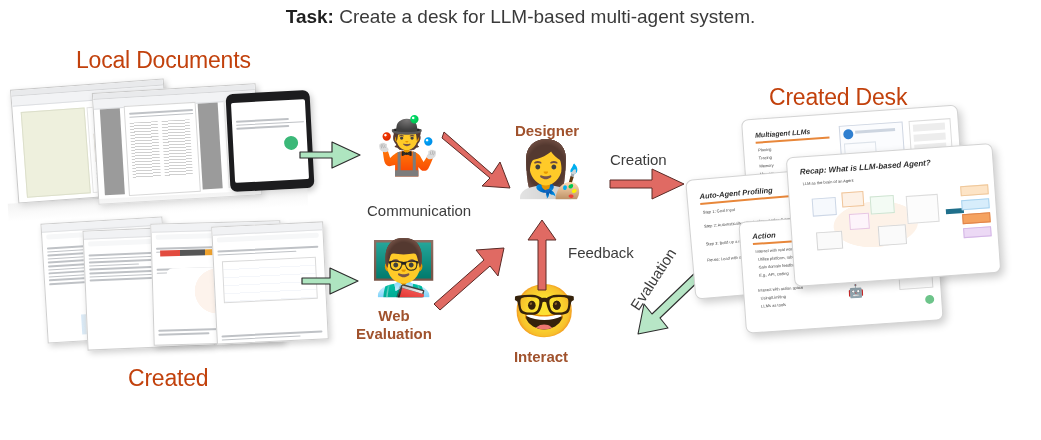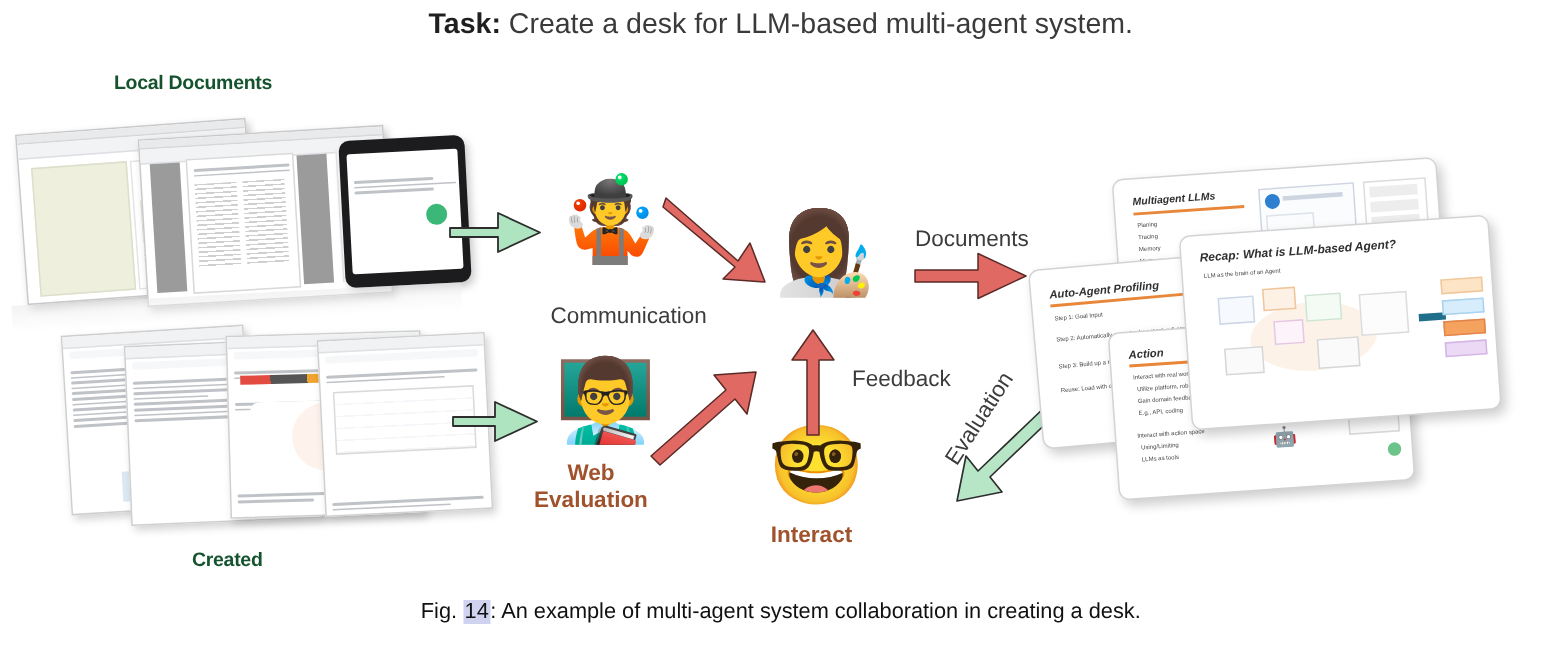--- a/index.html
+++ b/index.html
@@ -13,21 +13,21 @@
 
   
   #task-title{
     position:absolute;left:0;top:6px;width:1041px;text-align:center;
     font-size:19px;color:#3a3a3a;white-space:nowrap;
   }
   #task-title .lead{font-weight:bold;color:#1f1f1f;}
 
   
   .section-head{
-    position:absolute;font-weight:bold;font-size:13px;color:#14532d;
+    position:absolute;font-weight:normal;font-size:23px;color:#c2410c;
     letter-spacing:-.2px;white-space:nowrap;
   }
   #local-docs-label{left:76px;top:47px;}
   #webpages-label{left:128px;top:365px;}
   #created-desk-label{left:769px;top:84px;}
 
   
   .role-label{
     position:absolute;font-weight:bold;font-size:15px;line-height:18px;
     color:#a0522d;text-align:center;white-space:nowrap;
@@ -237,20 +237,21 @@
   </div>
 
   <div class="arrow" id="arrow-web" style="left:300px;top:262px;">
     <svg width="62" height="40" viewBox="0 0 62 40" aria-hidden="true">
       <path d="M2 16 L30 16 L30 6 L58 19 L30 32 L30 22 L2 22 Z" fill="#aee5c0" stroke="#2d2d2d" stroke-width="1.2" stroke-linejoin="round"></path>
     </svg>
   </div>
 
   <div class="emoji" id="icon-document-extractor" style="left:372px;top:118px;font-size:56px;">🤹</div>
 
+  <div class="role-label" id="label-designer">Designer</div>
   <div class="emoji" id="icon-designer" style="left:516px;top:142px;font-size:54px;">👩‍🎨</div>
 
   <div class="role-label" id="label-web-retriever">
     <span>Web</span><br>
     <span>Evaluation</span>
   </div>
   <div class="emoji" id="icon-web-retriever" style="left:370px;top:240px;font-size:54px;">👨‍🏫</div>
 
   <div class="role-label" id="label-evaluator">Interact</div>
   <div class="emoji" id="icon-evaluator" style="left:512px;top:285px;font-size:52px;">🤓</div>
@@ -279,24 +280,25 @@
     </svg>
   </div>
 
   <div class="arrow" style="left:630px;top:272px;">
     <svg width="80" height="74" viewBox="0 0 80 74" aria-hidden="true">
       <path d="M76 2 L30 46 L38 56 L8 62 L14 32 L22 42 L68 -2 Z" fill="#b7e6c6" stroke="#2d2d2d" stroke-width="1.1" stroke-linejoin="round"></path>
     </svg>
   </div>
 
   <div class="edge-label" id="label-communication">Communication</div>
-  <div class="edge-label" id="label-creation">Documents</div>
+  <div class="edge-label" id="label-creation">Creation</div>
   <div class="edge-label" id="label-feedback">Feedback</div>
   <div class="edge-label" id="label-evaluation">Evaluation</div>
 
+  <div class="section-head" id="created-desk-label">Created Desk</div>
 
   <div class="slide" style="left:745px;top:112px;width:215px;height:120px;transform:rotate(-4deg);">
     <div class="title" style="left:12px;top:12px;font-size:7px;">Multiagent LLMs</div>
     <div class="rule" style="left:12px;top:22px;width:74px;"></div>
     <div class="bul" style="left:14px;top:28px;">Planing</div>
     <div class="bul" style="left:14px;top:36px;">Tracing</div>
     <div class="bul" style="left:14px;top:44px;">Memory</div>
     <div class="bul" style="left:14px;top:52px;">Memory</div>
     <div style="position:absolute;left:96px;top:12px;width:62px;height:50px;border:1px solid #cfd6e2;background:#fbfcfe;"></div>
     <div style="position:absolute;left:100px;top:16px;width:10px;height:10px;border-radius:50%;background:#2f7fd0;"></div>
@@ -350,17 +352,14 @@
     <div style="position:absolute;left:24px;top:76px;width:24px;height:16px;border:1px solid #d6d6d6;background:#fafafa;"></div>
     <div style="position:absolute;left:86px;top:74px;width:26px;height:18px;border:1px solid #d6d6d6;background:#fafafa;"></div>
     <div style="position:absolute;left:116px;top:46px;width:30px;height:26px;border:1px solid #dcdcdc;background:#fcfcfc;"></div>
     <div style="position:absolute;left:155px;top:62px;width:18px;height:5px;background:#1f6f8b;"></div>
     <div style="position:absolute;right:6px;top:40px;width:26px;height:8px;background:#fde4c6;border:1px solid #efc89c;"></div>
     <div style="position:absolute;right:6px;top:54px;width:26px;height:8px;background:#d7edfb;border:1px solid #a9d3ef;"></div>
     <div style="position:absolute;right:6px;top:68px;width:26px;height:8px;background:#f5a25f;border:1px solid #e1854b;"></div>
     <div style="position:absolute;right:6px;top:82px;width:26px;height:8px;background:#ecd9f5;border:1px solid #d4b6e6;"></div>
   </div>
 
-  <div id="caption">
-    <span>Fig. </span><span class="fignum">14</span><span>: An example of multi-agent system collaboration in creating a desk.</span>
-  </div>
 
 </div>
 
 </body></html>

